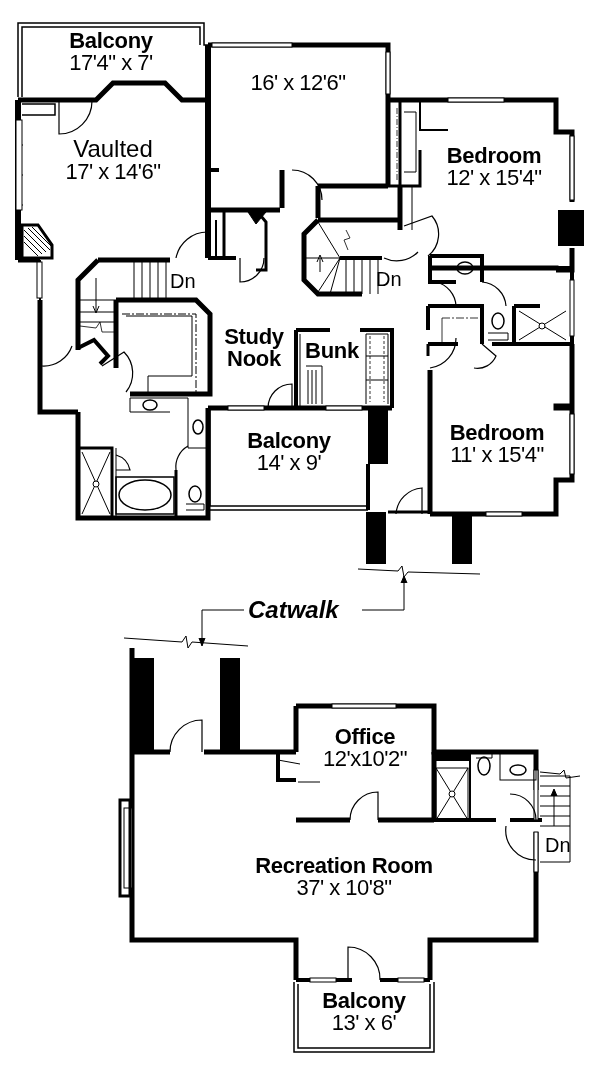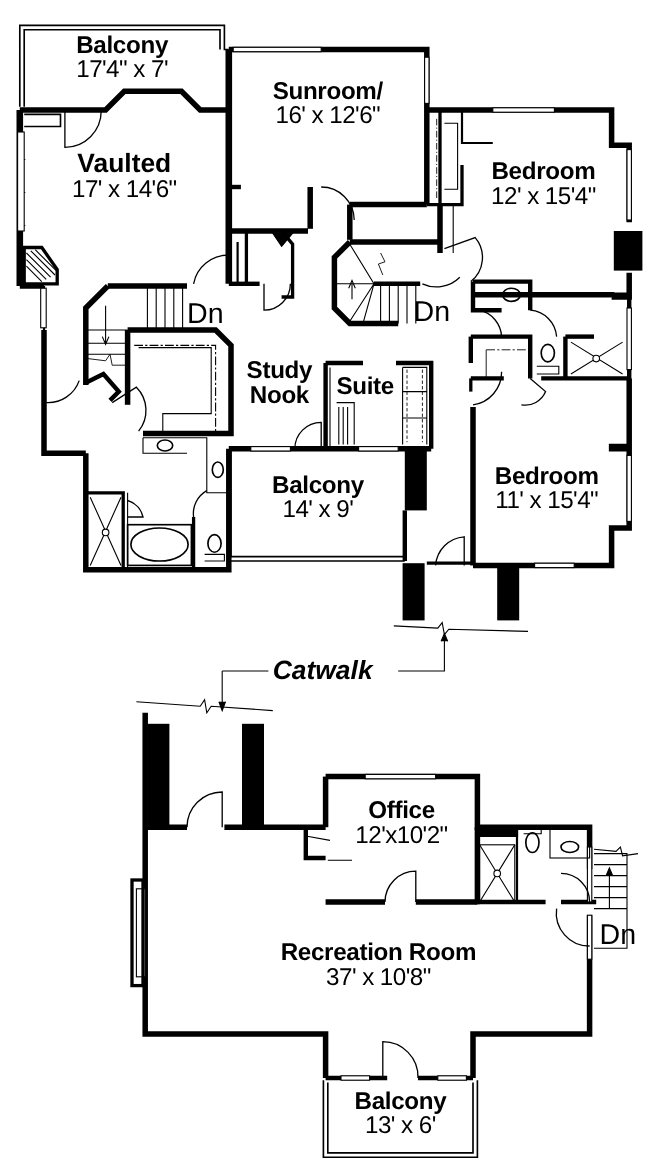--- a/index.html
+++ b/index.html
@@ -1,22 +1,22 @@
 <!DOCTYPE html>
 <html><head>
   <meta charset="utf-8">
   <style>
     html, body { margin: 0; padding: 0; background: #ffffff; }
     body { width: 600px; height: 1067px; position: relative; overflow: hidden; font-family: "Liberation Sans", sans-serif; color: #000; }
     #plan { position: absolute; left: 0; top: 0; width: 600px; height: 1067px; }
     .lbl { position: absolute; text-align: center; line-height: 1.02; white-space: nowrap; transform: translateX(-50%); }
     .name { font-weight: bold; font-size: 22px; letter-spacing: -0.3px; display: block; }
     .dim { font-weight: normal; font-size: 22px; letter-spacing: -0.5px; display: block; }
-    .light { font-weight: bold; font-size: 24px; display: block; }
-    .dn { position: absolute; font-size: 26px; font-weight: normal; }
+    .light { font-weight: normal; font-size: 24px; display: block; }
+    .dn { position: absolute; font-size: 20px; font-weight: normal; }
     .cat { position: absolute; font-weight: bold; font-size: 24px; }
   </style>
 </head>
 <body>
 
 <svg id="plan" viewBox="0 0 600 1067" xmlns="http://www.w3.org/2000/svg">
   <g fill="none" stroke="#000" stroke-linejoin="miter">
 
     <g stroke-width="1.5">
       <path d="M18 97 L18 23 L204 23 L204 45 L208 45"></path>
@@ -265,33 +265,32 @@
 
 <div class="lbl" style="left:111px; top:30px;">
   <span class="name">Balcony</span>
   <span class="dim">17'4" x 7'</span>
 </div>
 <div class="lbl" style="left:113px; top:137px;">
   <span class="light">Vaulted</span>
   <span class="dim">17' x 14'6"</span>
 </div>
 <div class="lbl" style="left:298px; top:72px;">
-  <span class="name">Sunroom/</span>
   <span class="dim">16' x 12'6"</span>
 </div>
 <div class="lbl" style="left:494px; top:145px;">
   <span class="name">Bedroom</span>
   <span class="dim">12' x 15'4"</span>
 </div>
 <div class="lbl" style="left:254px; top:326px;">
   <span class="name">Study</span>
   <span class="name">Nook</span>
 </div>
 <div class="lbl" style="left:332px; top:340px;">
-  <span class="name">Suite</span>
+  <span class="name">Bunk</span>
 </div>
 <div class="lbl" style="left:289px; top:430px;">
   <span class="name">Balcony</span>
   <span class="dim">14' x 9'</span>
 </div>
 <div class="lbl" style="left:497px; top:422px;">
   <span class="name">Bedroom</span>
   <span class="dim">11' x 15'4"</span>
 </div>
 

